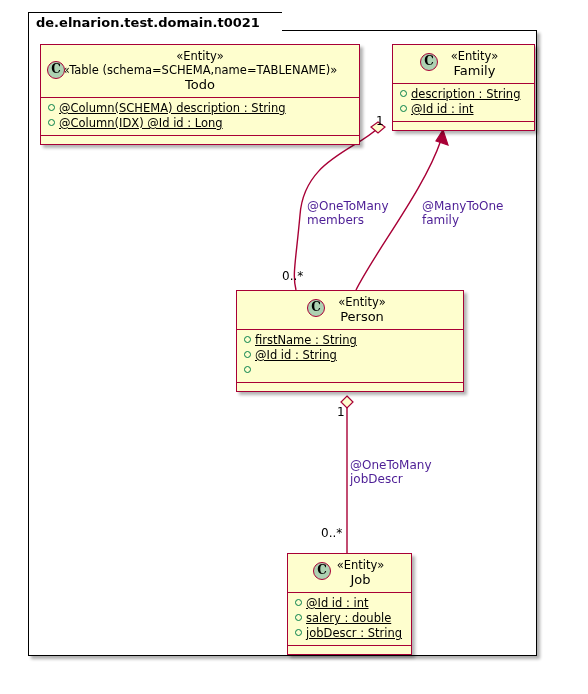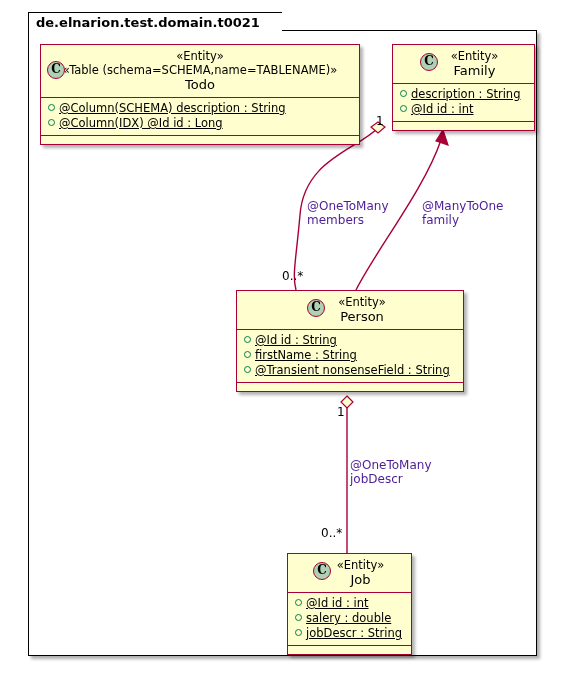--- a/index.html
+++ b/index.html
@@ -208,27 +208,27 @@
 
   <div class="cls" id="cls-person" style="left:232px; top:290px; width:228px;">
     <div class="cls-header">
       <div class="cls-icon" style="left:70px; top:8px;">C</div>
       <div class="stereo" style="padding-left:24px;">«Entity»</div>
       <div class="cls-name" style="padding-left:24px;">Person</div>
     </div>
     <div class="cls-sep"></div>
     <div class="cls-attrs">
       <div class="attr">
+        <span class="vis"></span><span>firstName : String</span>
+      </div>
+      <div class="attr">
         <span class="vis"></span><span>@Id id : String</span>
       </div>
       <div class="attr">
-        <span class="vis"></span><span>firstName : String</span>
-      </div>
-      <div class="attr">
-        <span class="vis"></span><span>@Transient nonsenseField : String</span>
+        <span class="vis"></span>
       </div>
     </div>
     <div class="cls-sep"></div>
     <div class="cls-empty"></div>
   </div>
 
   <div class="cls" id="cls-job" style="left:283px; top:553px; width:125px;">
     <div class="cls-header">
       <div class="cls-icon" style="left:25px; top:8px;">C</div>
       <div class="stereo" style="padding-left:22px;">«Entity»</div>

